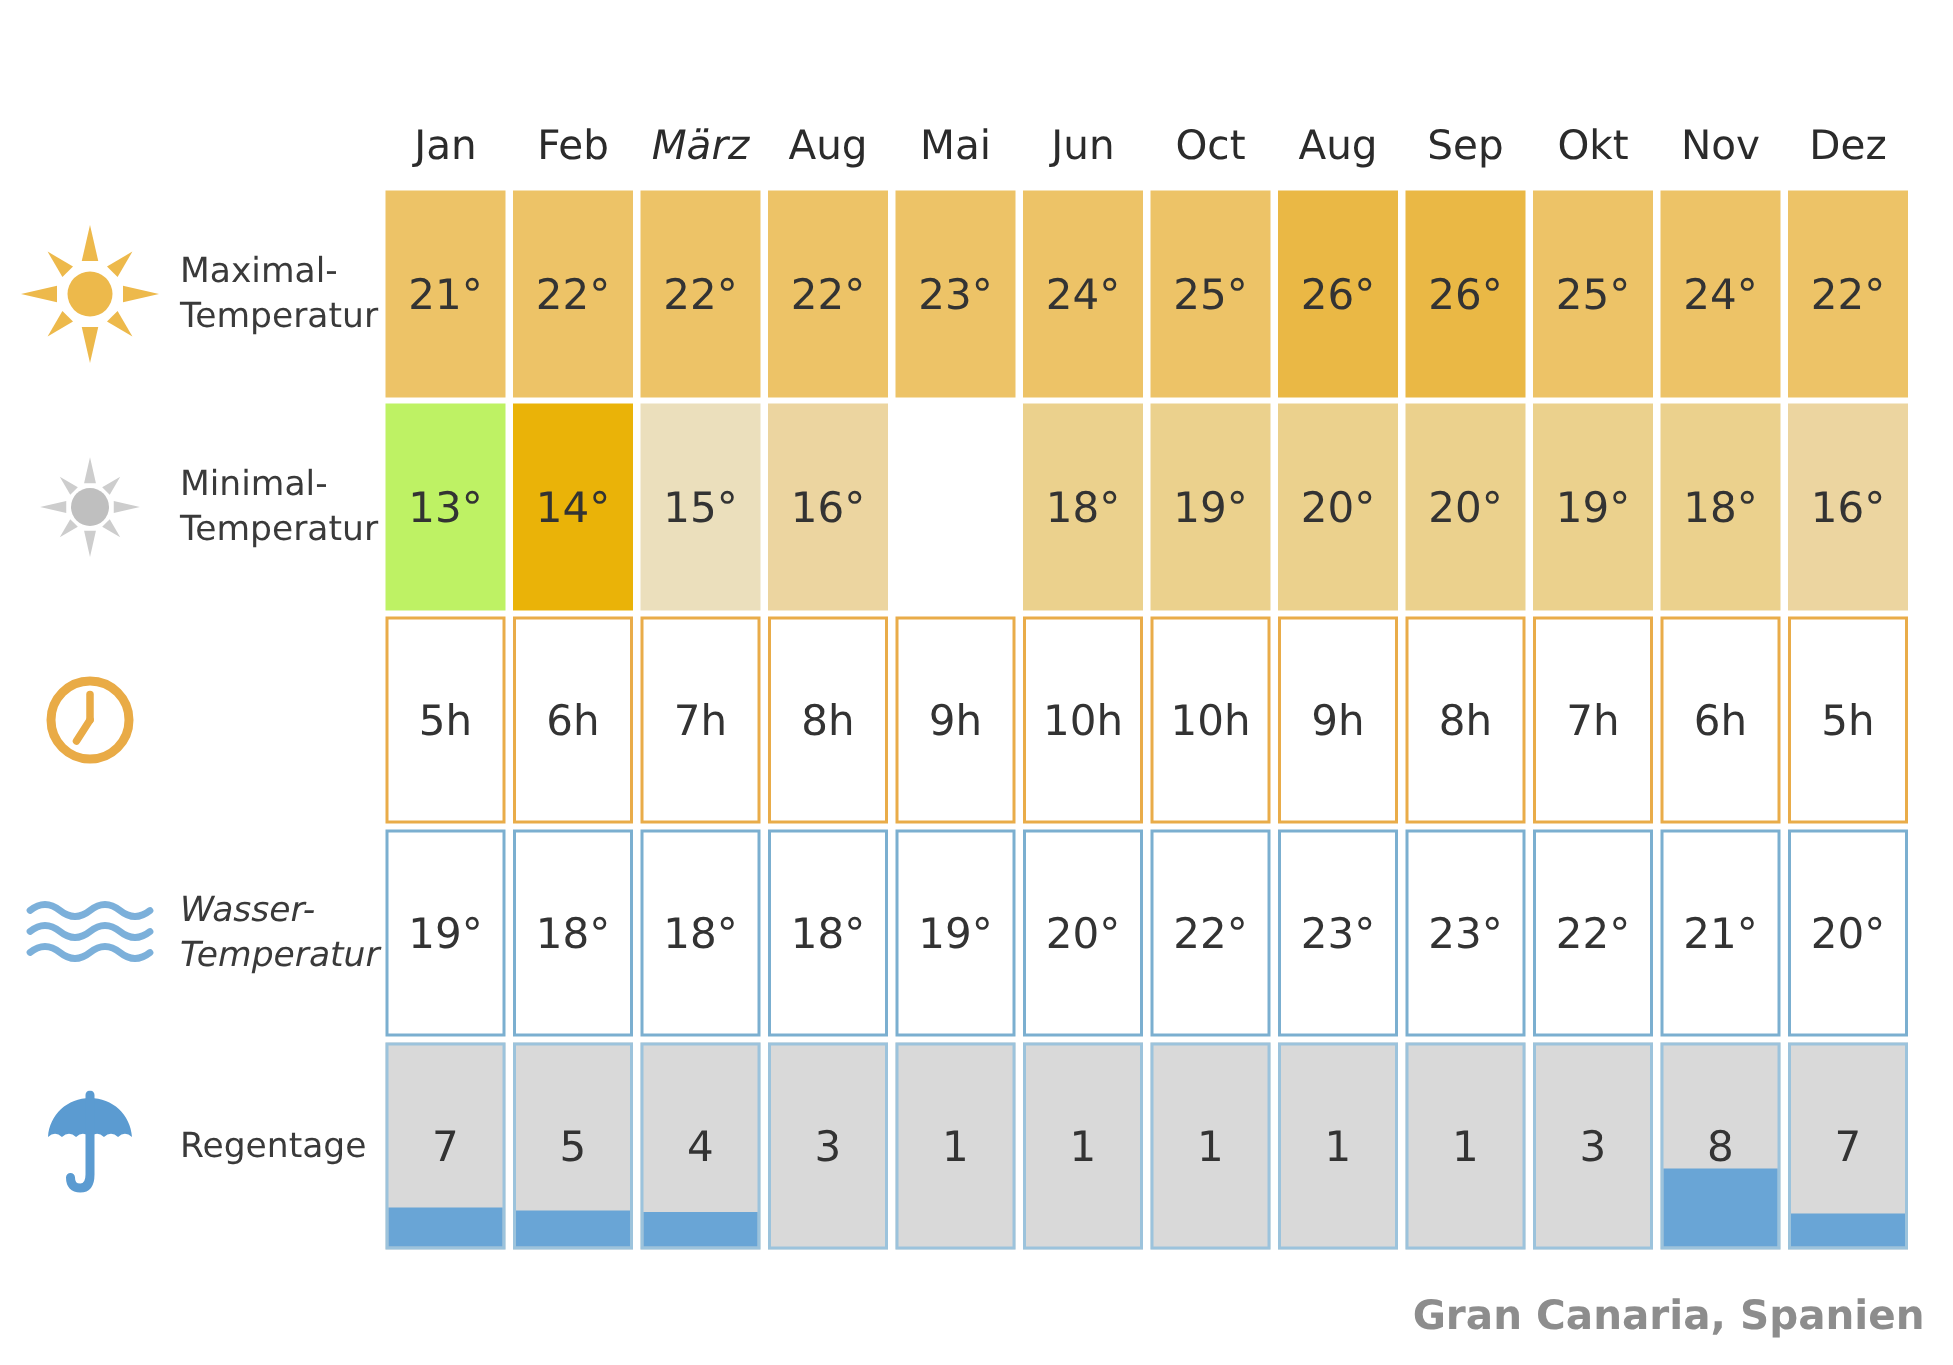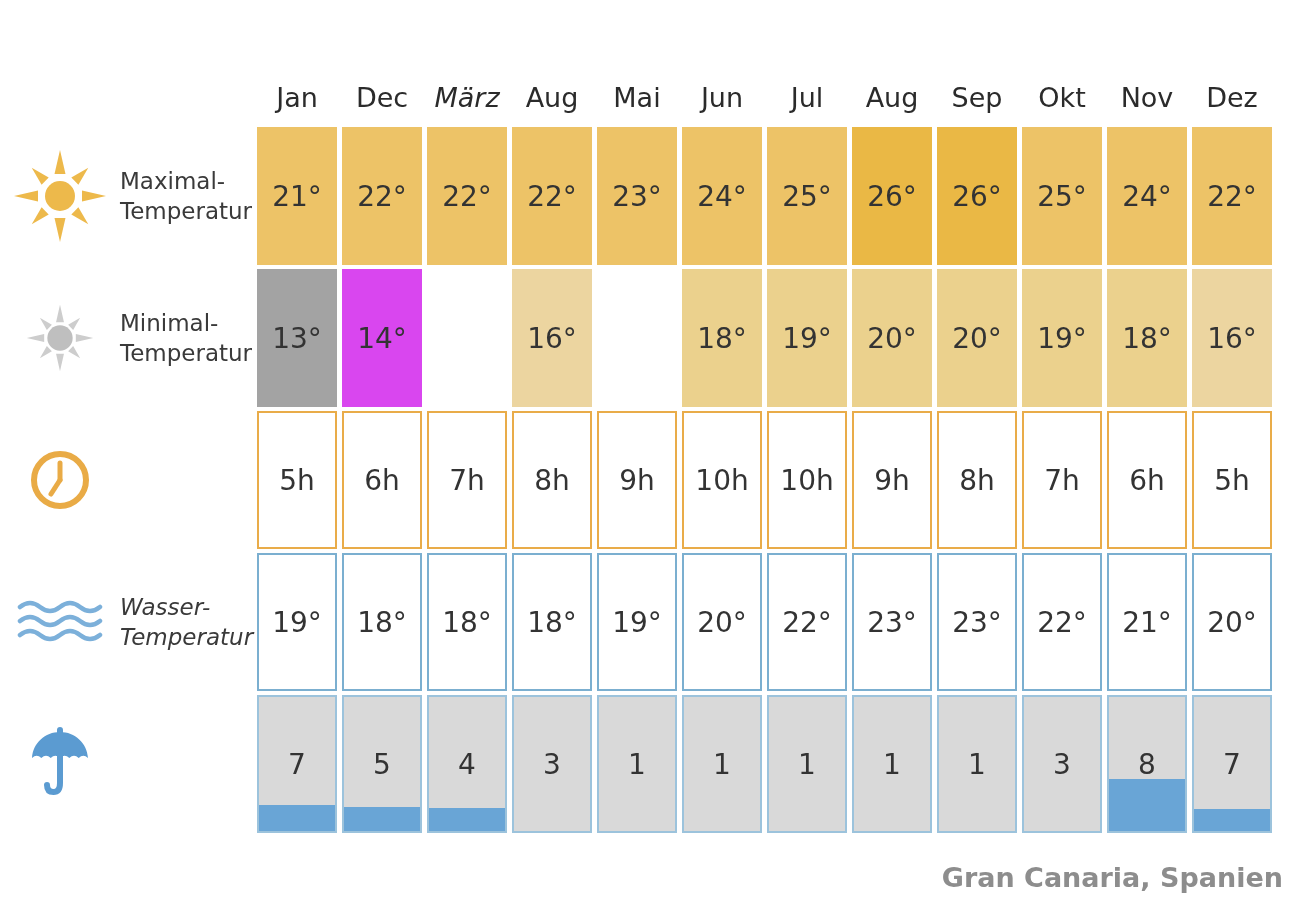--- a/index.html
+++ b/index.html
@@ -40,26 +40,26 @@
     font-size: 27px; font-weight: bold; color: #8d8d8d;
     white-space: nowrap;
   }
 </style>
 </head>
 <body>
 
 <div class="page">
   <div class="table">
       <div class="month" style="grid-area: 1 / 2;">Jan</div>
-      <div class="month" style="grid-area: 1 / 3;">Dec</div>
+      <div class="month" style="grid-area: 1 / 3;">Feb</div>
       <div class="month" style="grid-area: 1 / 4; font-style: italic;">März</div>
       <div class="month" style="grid-area: 1 / 5;">Aug</div>
       <div class="month" style="grid-area: 1 / 6;">Mai</div>
       <div class="month" style="grid-area: 1 / 7;">Jun</div>
-      <div class="month" style="grid-area: 1 / 8;">Jul</div>
+      <div class="month" style="grid-area: 1 / 8;">Oct</div>
       <div class="month" style="grid-area: 1 / 9;">Aug</div>
       <div class="month" style="grid-area: 1 / 10;">Sep</div>
       <div class="month" style="grid-area: 1 / 11;">Okt</div>
       <div class="month" style="grid-area: 1 / 12;">Nov</div>
       <div class="month" style="grid-area: 1 / 13;">Dez</div>
       <div class="label-cell" style="grid-area: 2 / 1;">
         <span class="icon-box">
           <svg width="96" height="96" viewBox="0 0 96 96">
             <g fill="#edb94b">
               <circle cx="48" cy="48" r="15"></circle>
@@ -129,25 +129,28 @@
               <path d="M48 12 L43.5 29 L52.5 29 Z" transform="rotate(315 48 48)"></path>
             </g>
             <circle cx="48" cy="48" r="16" fill="#bfbfbf"></circle>
           </svg>
         </span>
         <span class="label-text">
           <span class="lbl-line">Minimal-</span>
           <span class="lbl-line">Temperatur</span>
         </span>
       </div>
-      <div class="cell" style="grid-area: 3 / 2; background: #a3a3a3;">
+      <div class="cell" style="grid-area: 3 / 2; background: #bef264;">
         <span class="cell-value">13°</span>
       </div>
-      <div class="cell" style="grid-area: 3 / 3; background: #d946ef;">
+      <div class="cell" style="grid-area: 3 / 3; background: #eab308;">
         <span class="cell-value">14°</span>
+      </div>
+      <div class="cell" style="grid-area: 3 / 4; background: rgb(235, 223, 188);">
+        <span class="cell-value">15°</span>
       </div>
       <div class="cell" style="grid-area: 3 / 5; background: rgb(236, 213, 160);">
         <span class="cell-value">16°</span>
       </div>
       <div class="cell" style="grid-area: 3 / 7; background: rgb(235, 209, 141);">
         <span class="cell-value">18°</span>
       </div>
       <div class="cell" style="grid-area: 3 / 8; background: rgb(235, 209, 141);">
         <span class="cell-value">19°</span>
       </div>
@@ -262,20 +265,23 @@
       <div class="cell" style="grid-area: 5 / 13; background: rgb(255, 255, 255); border: 2px solid rgb(123, 175, 208);">
         <span class="cell-value">20°</span>
       </div>
       <div class="label-cell" style="grid-area: 6 / 1;">
         <span class="icon-box">
           <svg width="64" height="74" viewBox="0 0 64 74">
             <path fill="#5b9bd1" d="M32 5 C17 5 5 16 4 31 Q8.7 26.5 13.3 31 Q18 26.5 22.7 31 Q27.3 26.5 32 31 Q36.7 26.5 41.3 31 Q46 26.5 50.7 31 Q55.3 26.5 60 31 C59 16 47 5 32 5 Z"></path>
             <path fill="none" stroke="#5b9bd1" stroke-width="6" stroke-linecap="round" d="M32 3 L32 56 Q32 65 25.5 65 Q19 65 19 58"></path>
           </svg>
         </span>
+        <span class="label-text">
+          <span class="lbl-line">Regentage</span>
+        </span>
       </div>
       <div class="cell" style="grid-area: 6 / 2; background: rgb(217, 217, 217); border: 2px solid rgb(156, 195, 220);">
         <div class="rain-bar" style="height: 26px; background: rgb(105, 165, 214);"></div>
         <span class="cell-value">7</span>
       </div>
       <div class="cell" style="grid-area: 6 / 3; background: rgb(217, 217, 217); border: 2px solid rgb(156, 195, 220);">
         <div class="rain-bar" style="height: 24px; background: rgb(105, 165, 214);"></div>
         <span class="cell-value">5</span>
       </div>
       <div class="cell" style="grid-area: 6 / 4; background: rgb(217, 217, 217); border: 2px solid rgb(156, 195, 220);">

